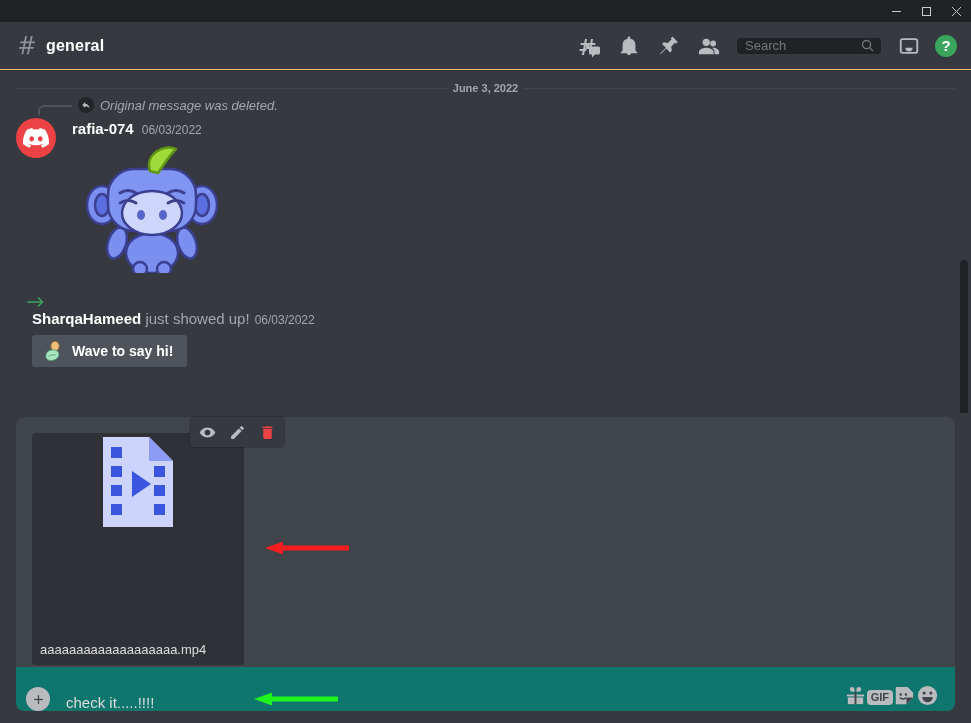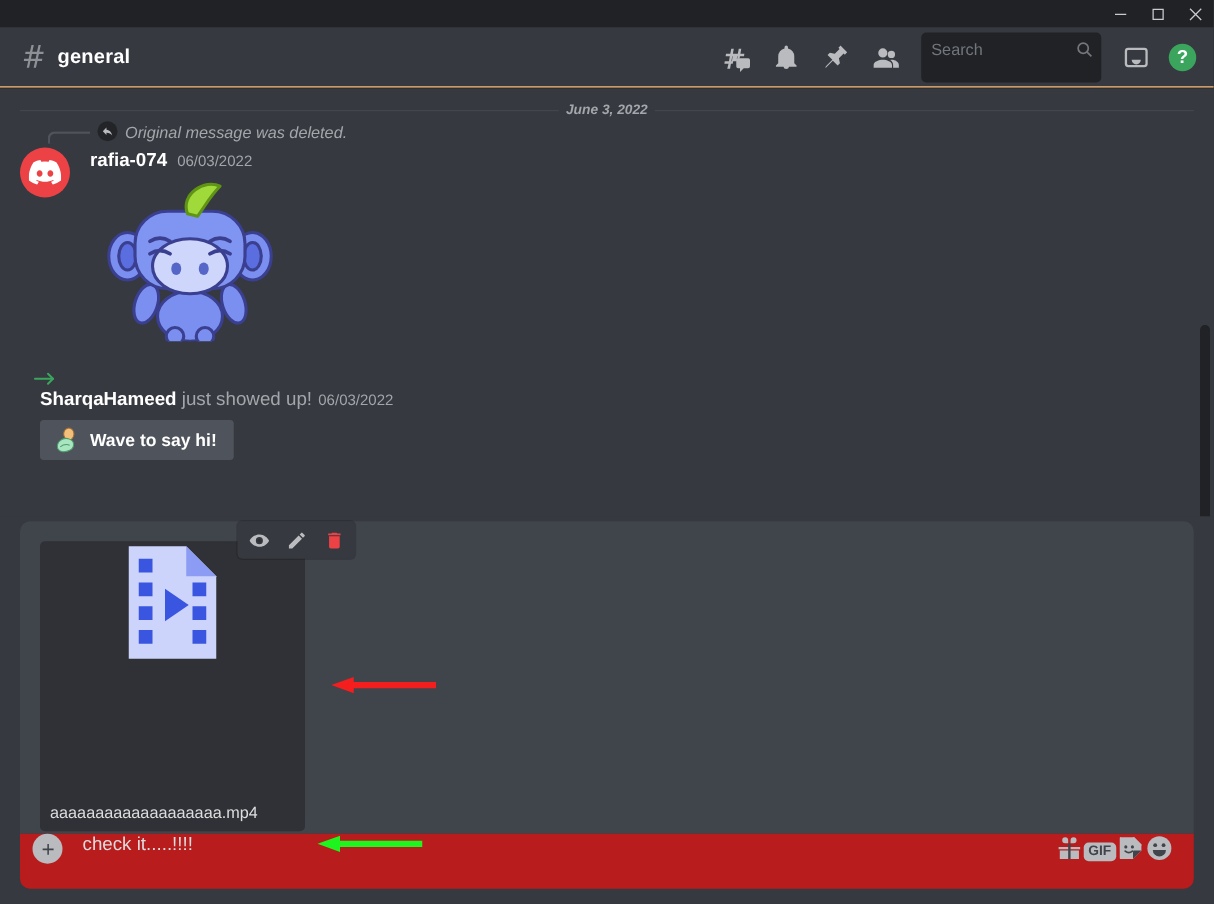--- a/index.html
+++ b/index.html
@@ -41,23 +41,23 @@
   }
   .header-right {
     margin-left: auto; display: flex; align-items: center; gap: 0px;
   }
   .hicon {
     width: 40px; height: 40px;
     display: flex; align-items: center; justify-content: center;
     color: #b9bbbe;
   }
   .searchbox {
-    width: 144px; height: 40px;
+    width: 144px; height: 16px;
     background: #202225; border-radius: 4px;
-    display: flex; align-items: center;
+    display: flex; align-items: flex-start;
     padding: 0 6px 12px 8px;
     margin: 0 8px;
   }
   .searchbox .ph {
     color: #72767d; font-size: 13px; flex: 1;
   }
   .searchbox .sicon { color: #72767d; display: flex; }
   .helpbtn {
     width: 22px; height: 22px; border-radius: 50%;
     background: #3ba55d; color: #ffffff;
@@ -75,21 +75,20 @@
   }
   .divider {
     display: flex; align-items: center;
     margin: 10px 16px 0 16px;
     height: 16px;
   }
   .divider .line { flex: 1; height: 1px; background: #42464d; }
   .divider .dlabel {
     color: #a3a6aa; font-size: 11px; font-weight: bold;
     padding: 0 6px;
-    font-style: italic;
   }
   .divider .left { flex: 1; }
   .divider .right { width: 400px; }
 
   .reply-ctx {
     display: flex; align-items: center;
     margin-left: 38px; margin-top: 0;
     height: 18px; position: relative;
   }
   .reply-spine {
@@ -188,25 +187,25 @@
     color: #dcddde; font-size: 13px;
     max-width: 196px; overflow: hidden;
     white-space: nowrap; text-overflow: ellipsis;
   }
   .red-arrow {
     position: absolute; left: 249px; top: 123px;
   }
 
   
   .inputbar {
-    background: #b91c1c;
+    background: #0f766e;
     margin: 0 16px 0 16px;
     border-radius: 0 0 8px 8px;
     height: 44px;
-    display: flex; align-items: flex-start;
+    display: flex; align-items: flex-end;
     padding: 0 16px 0 10px;
     position: relative;
   }
   .plus-btn {
     width: 24px; height: 24px; border-radius: 50%;
     background: #b9bbbe; color: #40444b;
     display: flex; align-items: center; justify-content: center;
     flex: 0 0 auto;
   }
   .input-text {

